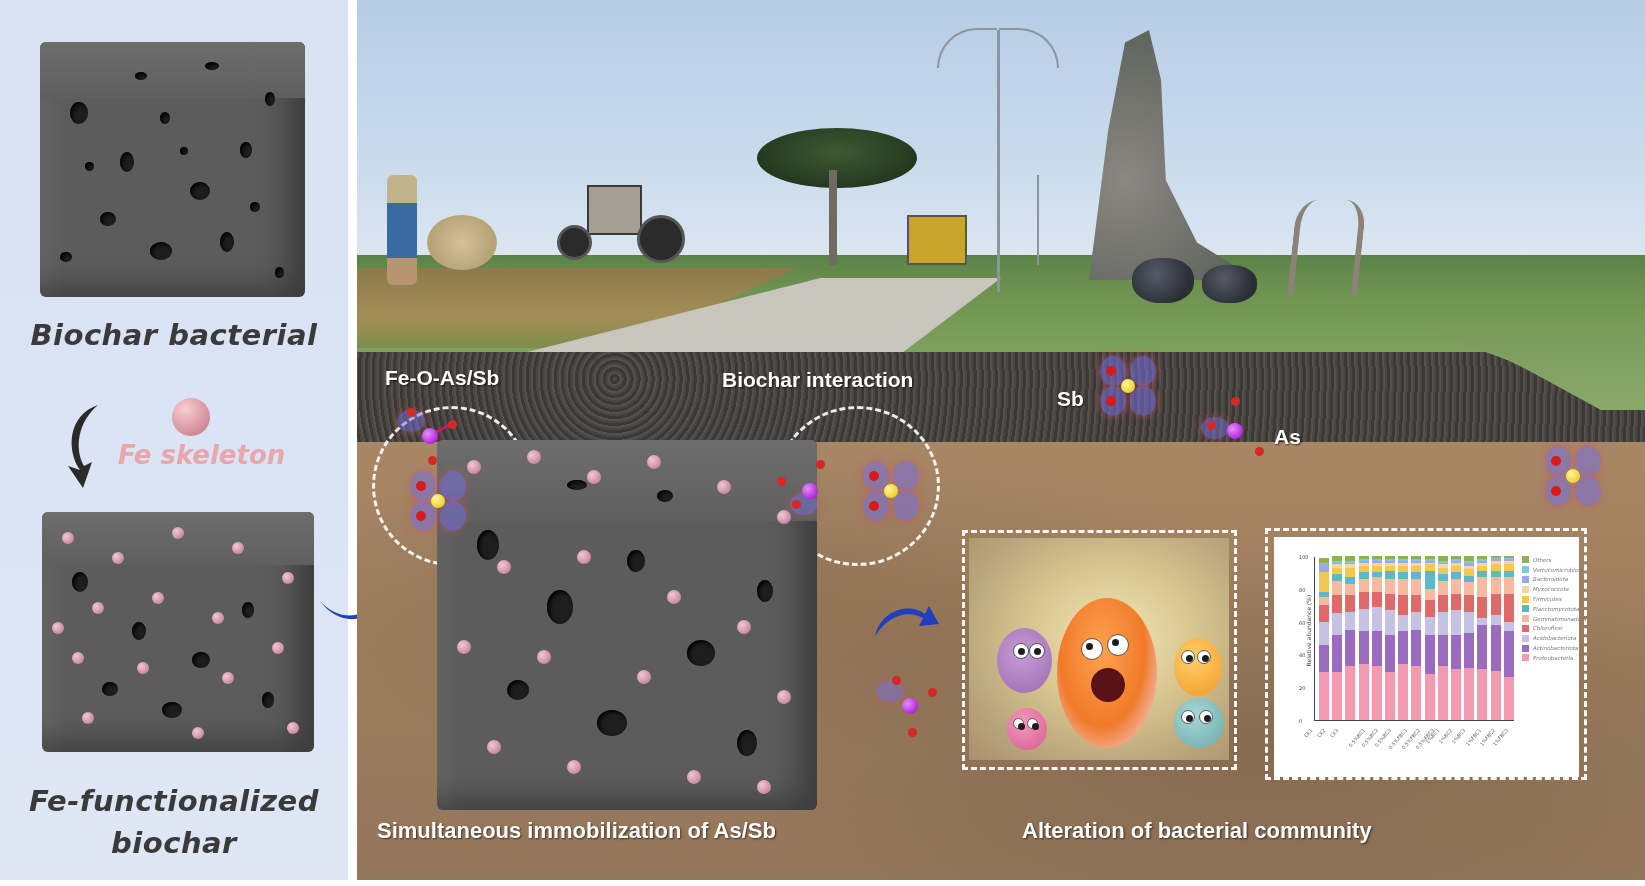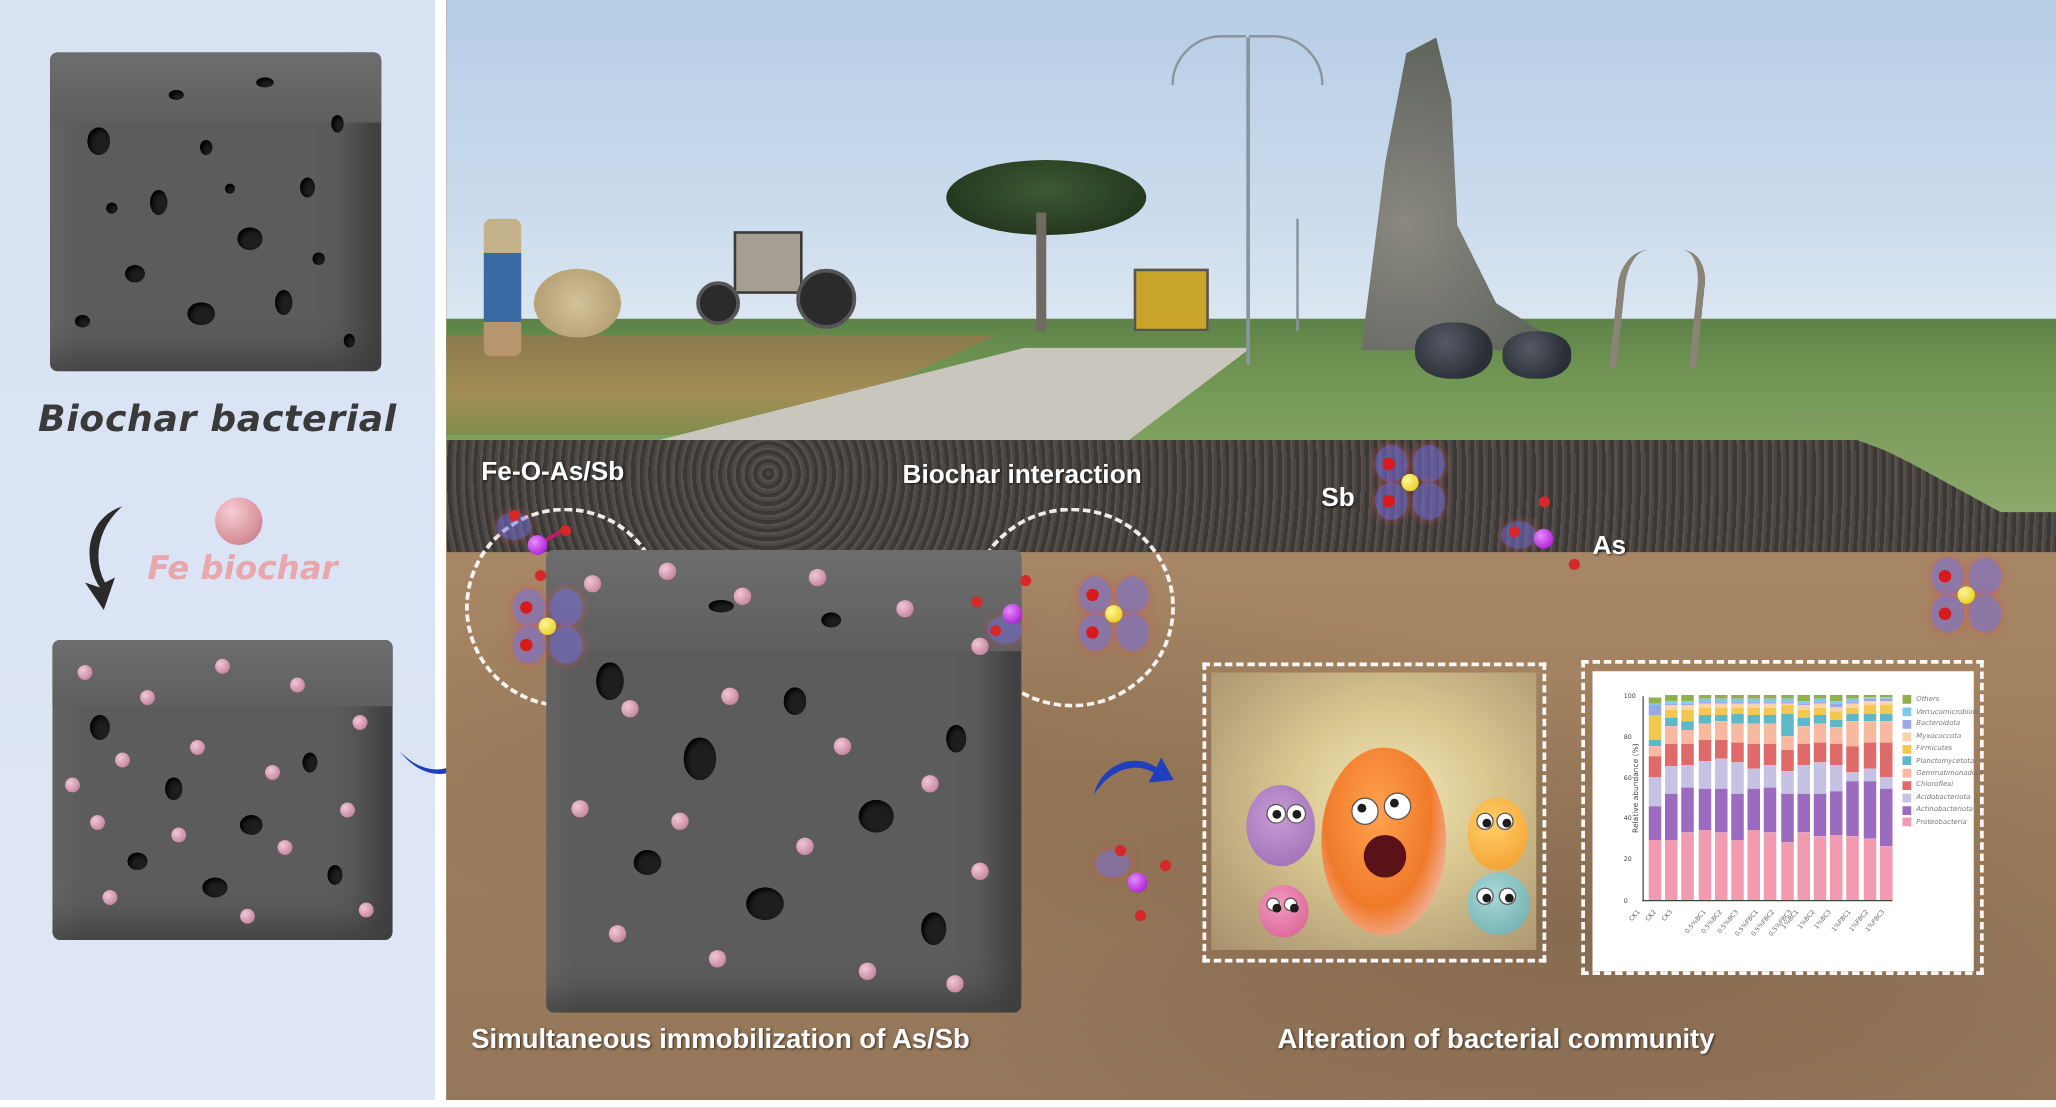--- a/index.html
+++ b/index.html
@@ -176,21 +176,21 @@
     <div class="pore" style="left:45px;top:120px;width:9px;height:9px"></div>
     <div class="pore" style="left:210px;top:160px;width:10px;height:10px"></div>
     <div class="pore" style="left:235px;top:225px;width:9px;height:11px"></div>
   </div>
   <div class="left-label" style="top:318px;">Biochar bacterial</div>
 
   <svg class="down-arrow" viewBox="0 0 50 90">
     <path d="M40 5 C 10 15, 8 50, 22 70 L 10 66 L 25 88 L 34 62 L 26 66 C 16 48, 20 22, 40 5 Z" fill="#2a2a2a"></path>
   </svg>
   <div class="fe-sphere"></div>
-  <div class="fe-particle-label">Fe biochar</div>
+  <div class="fe-particle-label">Fe skeleton</div>
 
   <div class="cube" style="left:42px; top:512px; width:272px; height:240px;">
     <div class="top-face"></div>
     <div class="pore" style="left:30px;top:60px;width:16px;height:20px"></div>
     <div class="pore" style="left:90px;top:110px;width:14px;height:18px"></div>
     <div class="pore" style="left:150px;top:140px;width:18px;height:16px"></div>
     <div class="pore" style="left:200px;top:90px;width:12px;height:16px"></div>
     <div class="pore" style="left:60px;top:170px;width:16px;height:14px"></div>
     <div class="pore" style="left:120px;top:190px;width:20px;height:16px"></div>
     <div class="pore" style="left:220px;top:180px;width:12px;height:16px"></div>
@@ -204,20 +204,22 @@
     <div class="fe-dot" style="left:170px;top:100px"></div>
     <div class="fe-dot" style="left:230px;top:130px"></div>
     <div class="fe-dot" style="left:30px;top:140px"></div>
     <div class="fe-dot" style="left:95px;top:150px"></div>
     <div class="fe-dot" style="left:180px;top:160px"></div>
     <div class="fe-dot" style="left:40px;top:200px"></div>
     <div class="fe-dot" style="left:150px;top:215px"></div>
     <div class="fe-dot" style="left:245px;top:210px"></div>
     <div class="fe-dot" style="left:10px;top:110px"></div>
   </div>
+  <div class="left-label" style="top:784px;">Fe-functionalized</div>
+  <div class="left-label" style="top:826px;">biochar</div>
 </div>
 
 <svg class="blue-arrow" viewBox="0 0 70 40" style="position:absolute; left:318px; top:585px;">
   <path d="M2 16 C 20 36, 44 34, 56 18 L 48 14 L 68 6 L 62 28 L 58 22 C 44 40, 18 38, 2 16 Z" fill="#1f3fbf"></path>
 </svg>
 
 <div class="scene">
   <div class="sky"></div>
   <div class="far-field"></div>
   <div class="crop-field"></div>

